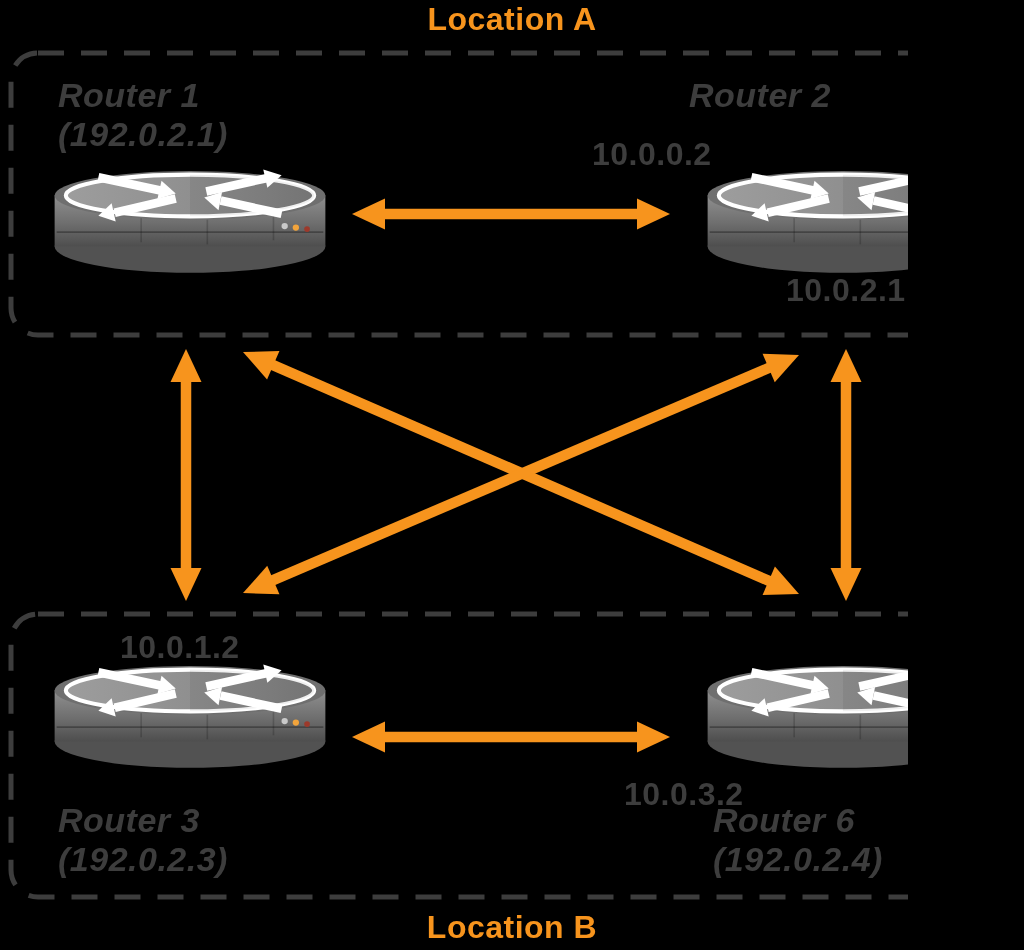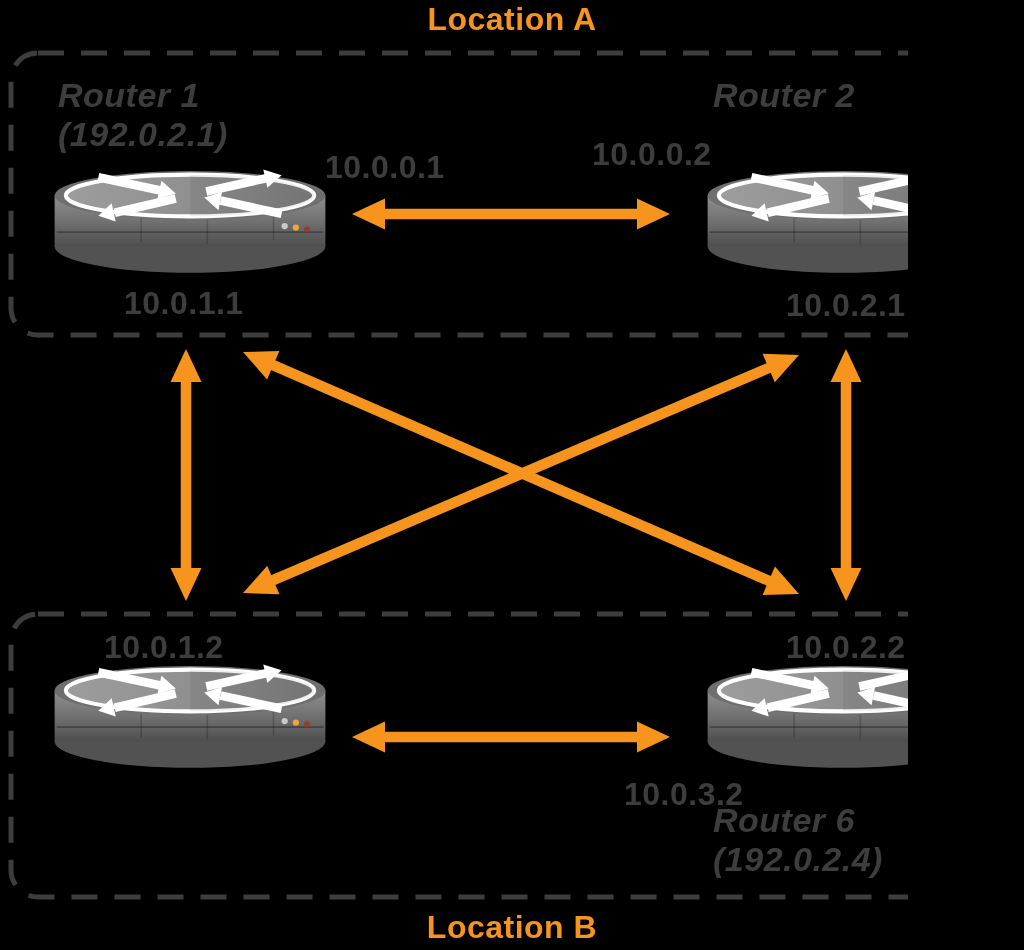--- a/index.html
+++ b/index.html
@@ -125,31 +125,32 @@
       <use href="#routerSym"></use>
     </svg>
   <svg class="ricon" style="left:697px;top:662px">
       <use href="#routerSym"></use>
     </svg>
 
   <div class="rlabel" style="left:58px;top:76px">
     <div>Router 1</div>
     <div>(192.0.2.1)</div>
   </div>
-  <div class="rlabel" style="left:713px;top:76px">
+  <div class="rlabel" style="left:689px;top:76px">
     <div>Router 2</div>
+  </div>
+  <div class="rlabel" style="left:58px;top:801px">
+    <div>Router 3</div>
+    <div>(192.0.2.3)</div>
   </div>
   <div class="rlabel" style="left:713px;top:801px">
     <div>Router 6</div>
     <div>(192.0.2.4)</div>
   </div>
 
-  <div class="iplabel" style="left:325px;top:149px">10.0.0.1</div>
   <div class="iplabel" style="left:592px;top:136px">10.0.0.2</div>
-  <div class="iplabel" style="left:124px;top:285px">10.0.1.1</div>
-  <div class="iplabel" style="left:786px;top:287px">10.0.2.1</div>
-  <div class="iplabel" style="left:104px;top:629px">10.0.1.2</div>
-  <div class="iplabel" style="left:786px;top:629px">10.0.2.2</div>
+  <div class="iplabel" style="left:786px;top:272px">10.0.2.1</div>
+  <div class="iplabel" style="left:120px;top:629px">10.0.1.2</div>
   <div class="iplabel" style="left:624px;top:776px">10.0.3.2</div>
 
   <div class="loc-title" style="top:908px">Location B</div>
 
 </div>
 
 </body></html>

